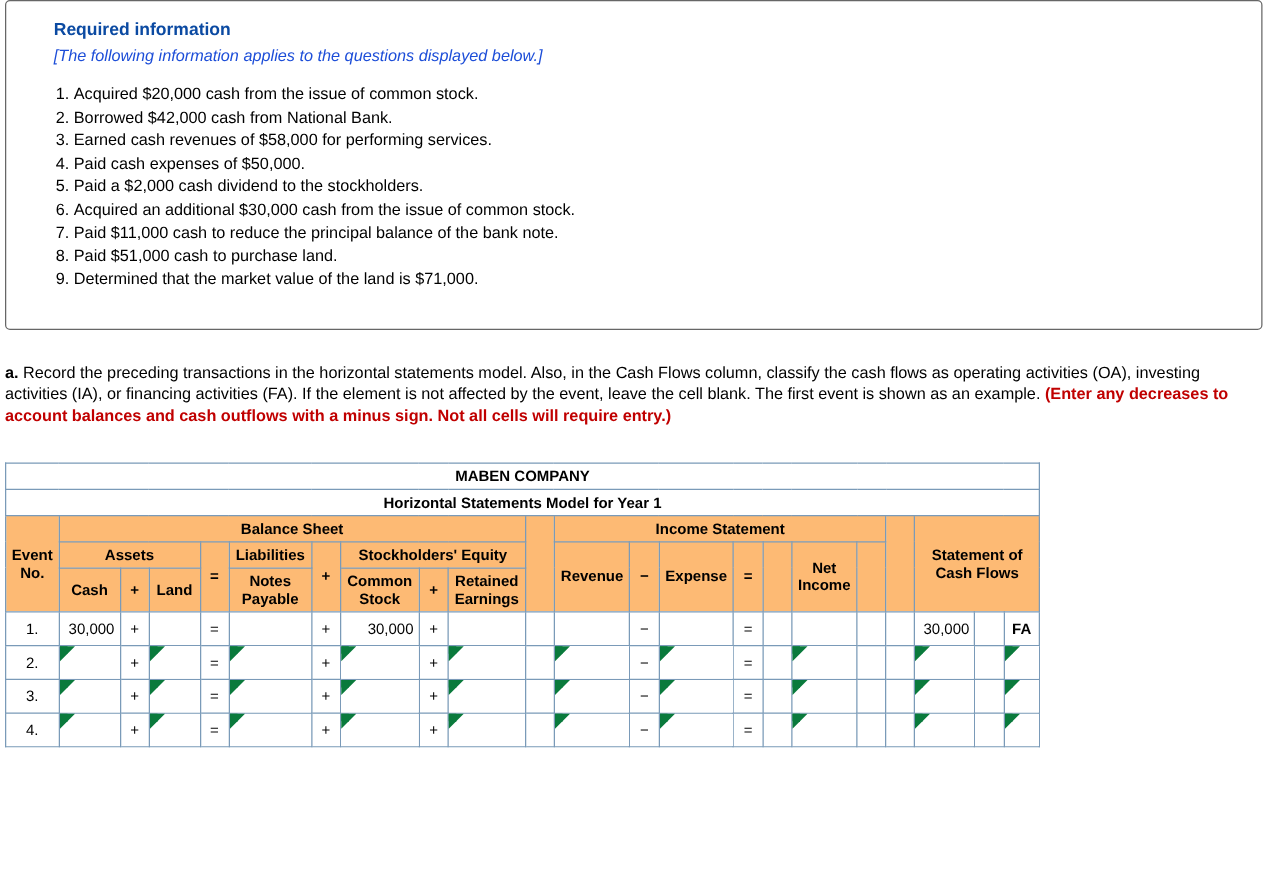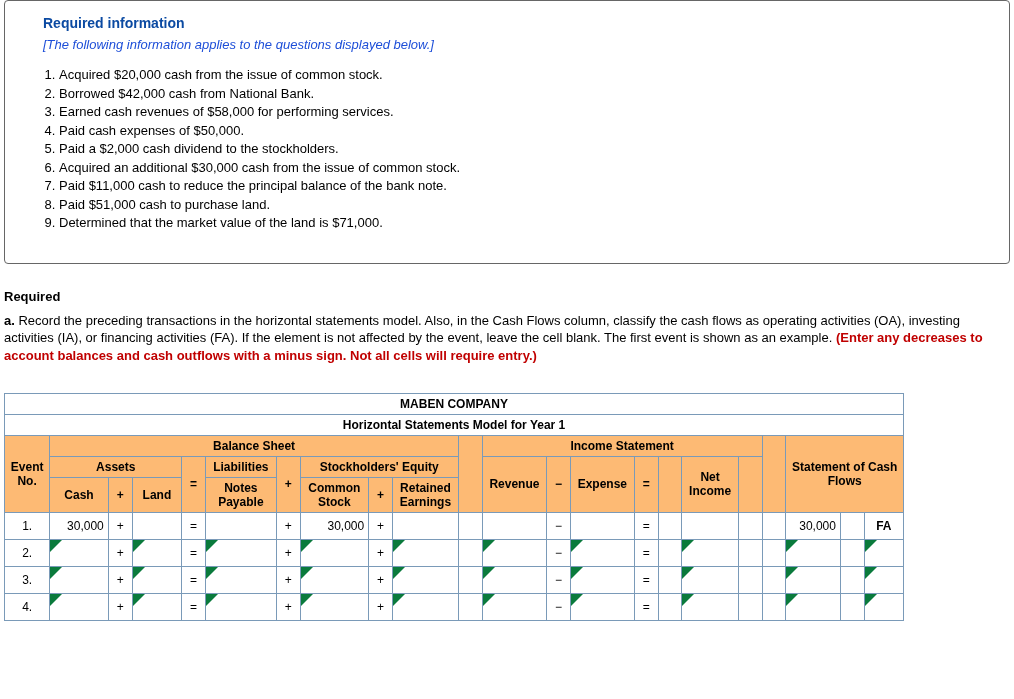--- a/index.html
+++ b/index.html
@@ -53,21 +53,21 @@
   }
   .req-body .label {
     font-weight: bold;
   }
   .red-note {
     color: #c00000;
     font-weight: bold;
   }
   table.model {
     border-collapse: collapse;
-    width: 900px;
+    width: 828px;
     margin-left: 4px;
     font-size: 12px;
   }
   table.model th, table.model td {
     border: 1px solid #7a9ab8;
     padding: 3px 4px;
     text-align: center;
     background: #fff;
     vertical-align: middle;
   }
@@ -137,21 +137,20 @@
     <li>Paid cash expenses of $50,000.</li>
     <li>Paid a $2,000 cash dividend to the stockholders.</li>
     <li>Acquired an additional $30,000 cash from the issue of common stock.</li>
     <li>Paid $11,000 cash to reduce the principal balance of the bank note.</li>
     <li>Paid $51,000 cash to purchase land.</li>
     <li>Determined that the market value of the land is $71,000.</li>
   </ol>
 </div>
 
 <div class="required-section">
-  <div class="req-heading">Required</div>
   <div class="req-body">
     <span class="label">a.</span>
     <span>Record the preceding transactions in the horizontal statements model. Also, in the Cash Flows column, classify the cash flows as operating activities (OA), investing activities (IA), or financing activities (FA). If the element is not affected by the event, leave the cell blank. The first event is shown as an example. </span>
     <span class="red-note">(Enter any decreases to account balances and cash outflows with a minus sign. Not all cells will require entry.)</span>
   </div>
 </div>
 
 <table class="model">
   <tbody>
       <tr class="title-row">

